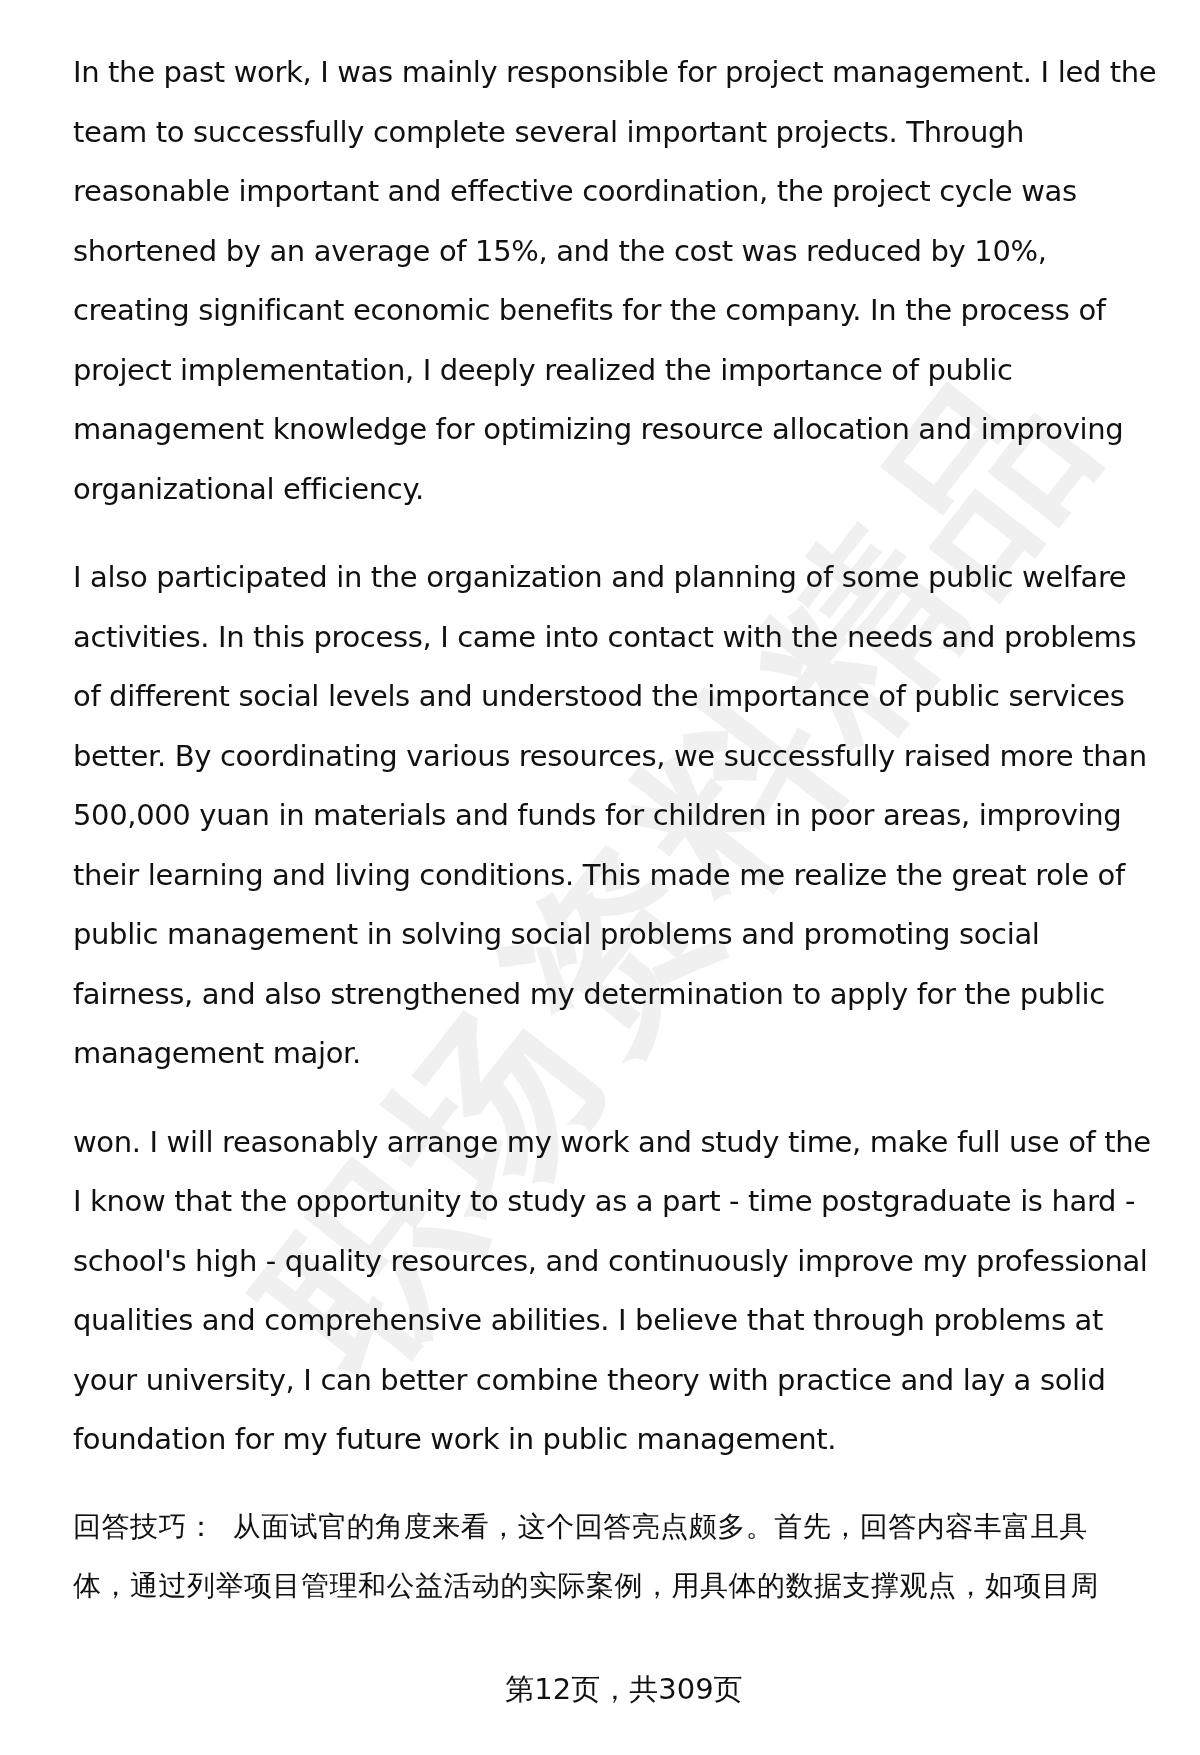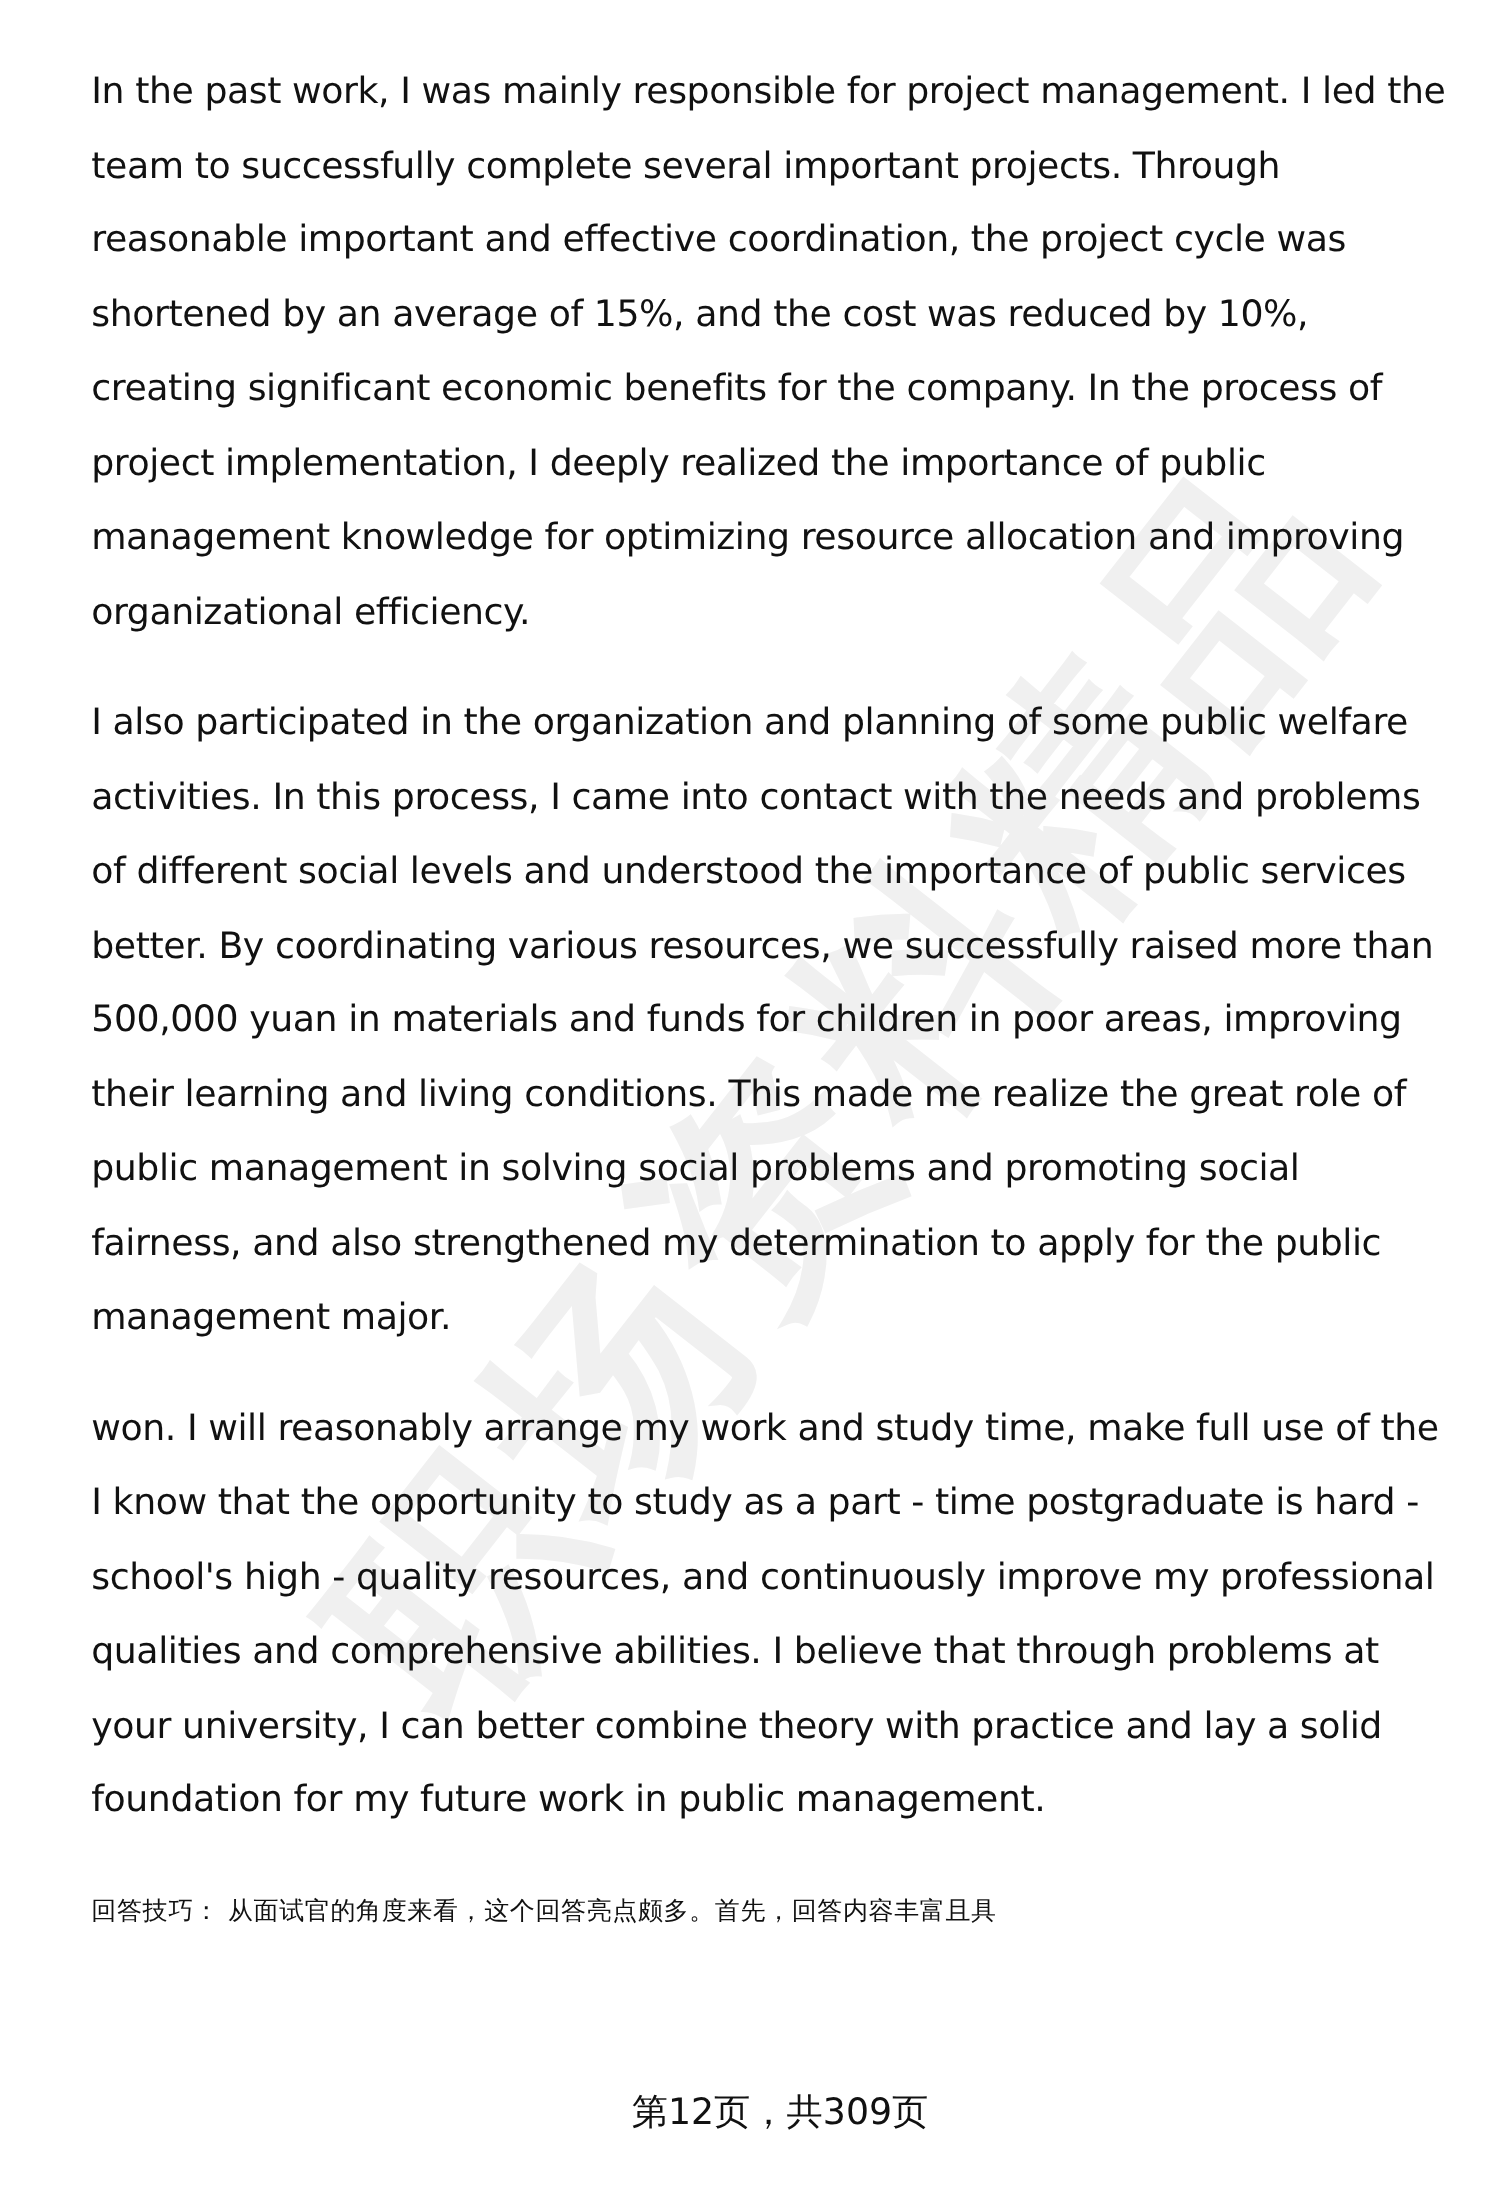--- a/index.html
+++ b/index.html
@@ -6,21 +6,21 @@
   body { width: 1200px; height: 1755px; position: relative; overflow: hidden;
          font-family: "DejaVu Sans", "Liberation Sans", sans-serif; color: #111111; }
   .watermark { position: absolute; left: 170px; top: 470px; width: 1000px; height: 200px;
                transform: rotate(-52deg); transform-origin: 0 0; pointer-events: none;
                font-size: 190px; font-weight: bold; color: #f0f0f0; letter-spacing: 10px;
                white-space: nowrap; z-index: 0; line-height: 200px; }
   .watermark { left: 230px; top: 1280px; }
   .page { position: absolute; left: 73px; top: 43px; width: 1090px; z-index: 1; }
   .para { margin: 0 0 29px 0; font-size: 29px; line-height: 59.5px; letter-spacing: -0.35px; }
   .line { display: block; white-space: nowrap; height: 59.5px; }
-  .tip { margin-top: 0; font-size: 20px; line-height: 59.5px; letter-spacing: 0.5px; }
+  .tip { margin-top: 0; font-size: 28px; line-height: 59.5px; letter-spacing: 0.5px; font-family: Liberation Mono, monospace; }
   .footer { position: absolute; left: 0; width: 1200px; top: 1670px; text-align: center;
             font-size: 29px; color: #111111; z-index: 1; margin-left: 24px; }
 </style>
 </head>
 <body>
 
 <div class="watermark">职场资料精品</div>
 
 <div class="page">
   <p class="para">
@@ -47,16 +47,17 @@
   <p class="para">
     <span class="line">won. I will reasonably arrange my work and study time, make full use of the</span>
     <span class="line">I know that the opportunity to study as a part - time postgraduate is hard -</span>
     <span class="line">school's high - quality resources, and continuously improve my professional</span>
     <span class="line">qualities and comprehensive abilities. I believe that through problems at</span>
     <span class="line">your university, I can better combine theory with practice and lay a solid</span>
     <span class="line">foundation for my future work in public management.</span>
   </p>
   <p class="para tip">
     <span class="line">回答技巧： 从面试官的角度来看，这个回答亮点颇多。首先，回答内容丰富且具</span>
+    <span class="line">体，通过列举项目管理和公益活动的实际案例，用具体的数据支撑观点，如项目周</span>
   </p>
 </div>
 
 <div class="footer">第12页，共309页</div>
 
 </body></html>

